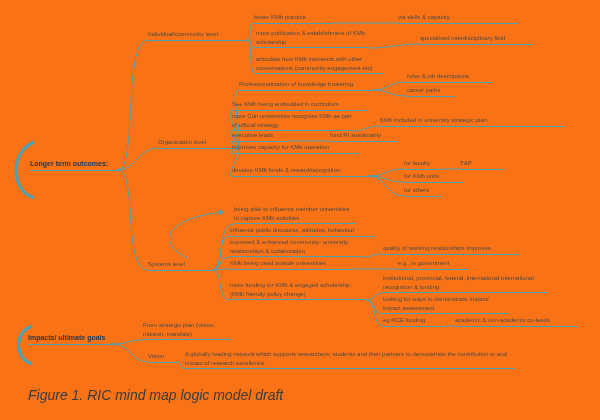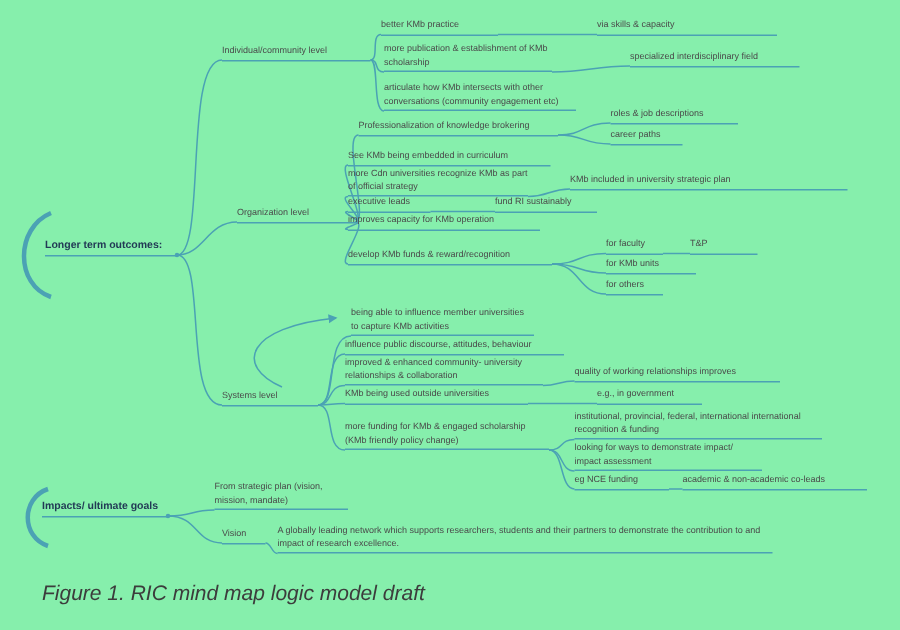--- a/index.html
+++ b/index.html
@@ -1,17 +1,17 @@
 <!DOCTYPE html>
 <html><head>
 <meta charset="utf-8">
 <style>
   html,body{margin:0;padding:0;background:#ffffff;}
   .stage{
-    position:relative;width:600px;height:420px;background:#86efac;
+    position:relative;width:600px;height:420px;background:#f97316;
     font-family:"Liberation Sans",sans-serif;overflow:hidden;
   }
   svg.links{position:absolute;left:0;top:0;width:600px;height:420px;}
   .node{
     position:absolute;font-size:6px;line-height:8.5px;color:#4a4a4a;
     border-bottom:1px solid #4ba2b4;padding-bottom:1px;white-space:nowrap;
   }
   .node.wrap{white-space:normal;}
   .root{font-size:7px;font-weight:bold;color:#223a55;text-decoration:none;}
   .caption{

